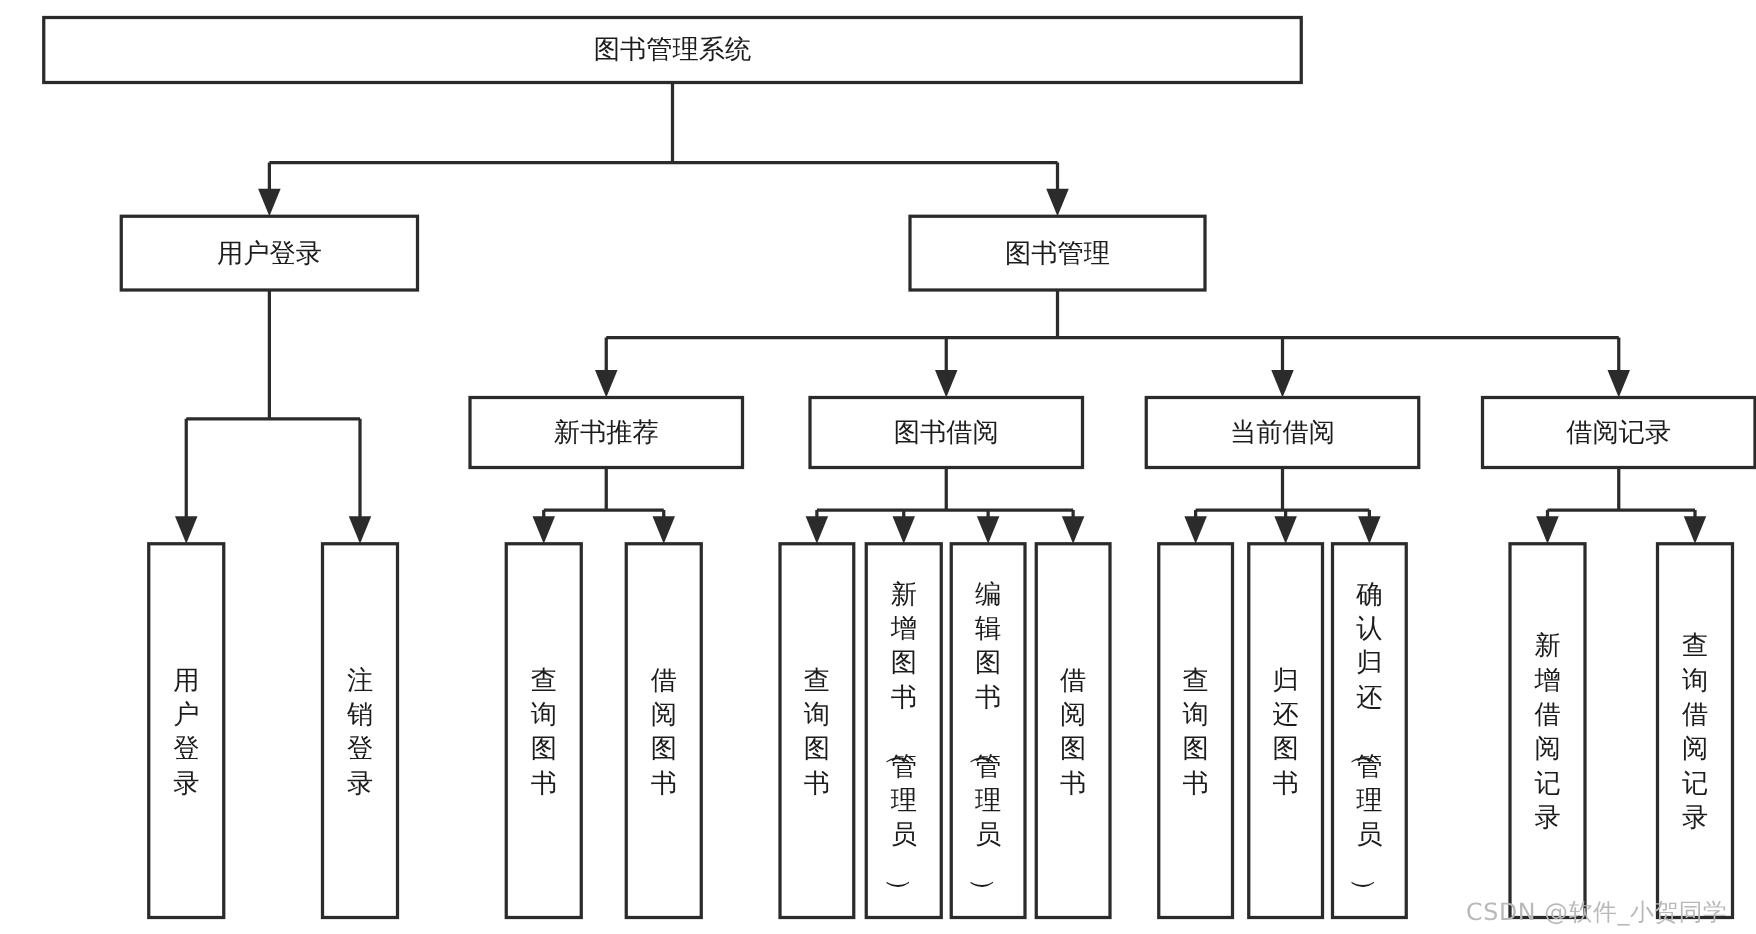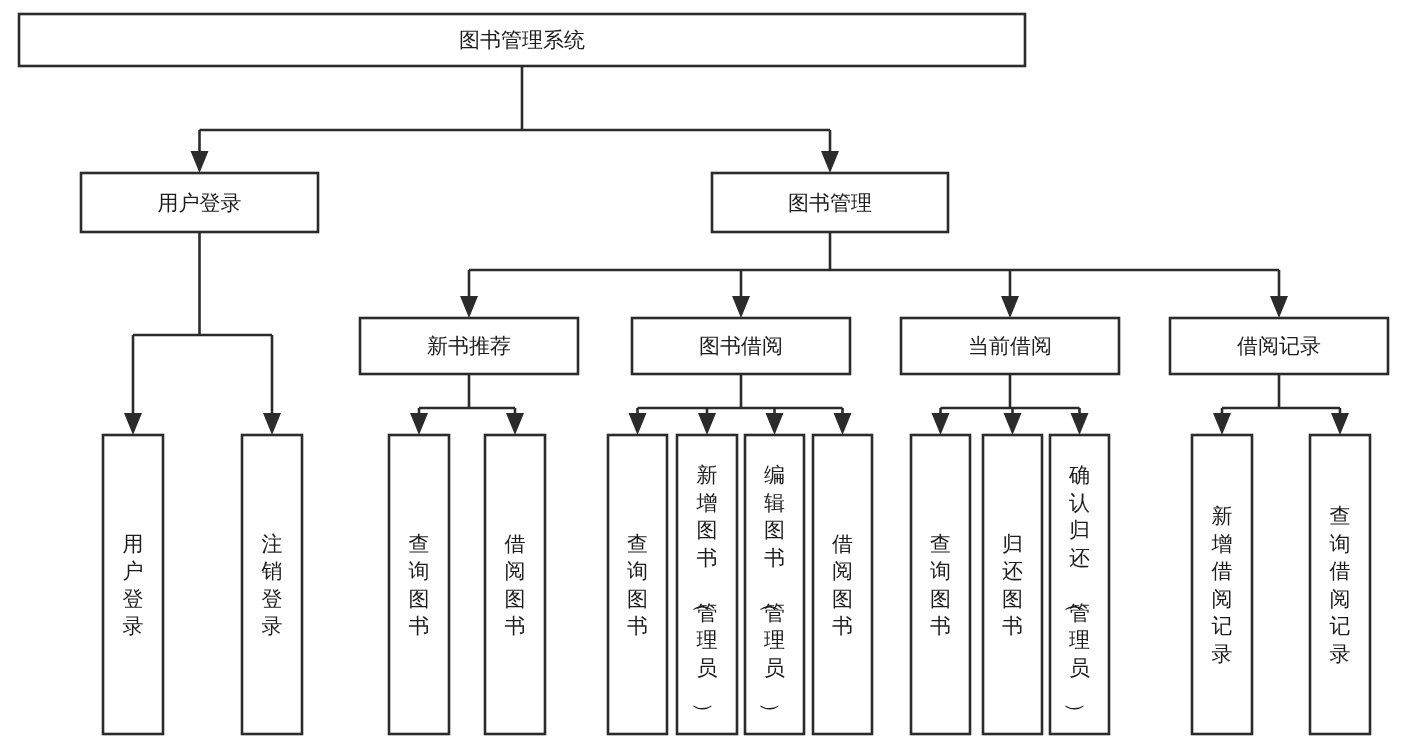--- a/index.html
+++ b/index.html
@@ -9,21 +9,21 @@
   }
   body {
     width: 1405px;
     height: 747px;
     font-family: "DejaVu Sans", "Liberation Sans", sans-serif;
     overflow: hidden;
     position: relative;
   }
   #diagram-root {
     position: absolute;
-    left: 0;
+    left: 16px;
     top: 0;
     width: 1374px;
     height: 747px;
   }
   svg.flow {
     display: block;
     width: 1405px;
     height: 747px;
   }
   .node-box {
@@ -202,13 +202,14 @@
         <g>
           <rect x="1192" y="435" width="60" height="299" class="node-box"></rect>
           <text x="1222" y="523.45" class="node-label-v"><tspan x="1222" dy="0">新</tspan><tspan x="1222" dy="27.5">增</tspan><tspan x="1222" dy="27.5">借</tspan><tspan x="1222" dy="27.5">阅</tspan><tspan x="1222" dy="27.5">记</tspan><tspan x="1222" dy="27.5">录</tspan></text>
         </g>
         <g>
           <rect x="1310" y="435" width="60" height="299" class="node-box"></rect>
           <text x="1340" y="523.45" class="node-label-v"><tspan x="1340" dy="0">查</tspan><tspan x="1340" dy="27.5">询</tspan><tspan x="1340" dy="27.5">借</tspan><tspan x="1340" dy="27.5">阅</tspan><tspan x="1340" dy="27.5">记</tspan><tspan x="1340" dy="27.5">录</tspan></text>
         </g>
       </g>
   </svg>
+  <div class="watermark">CSDN @软件_小贺同学</div>
 </div>
 
 </body></html>

